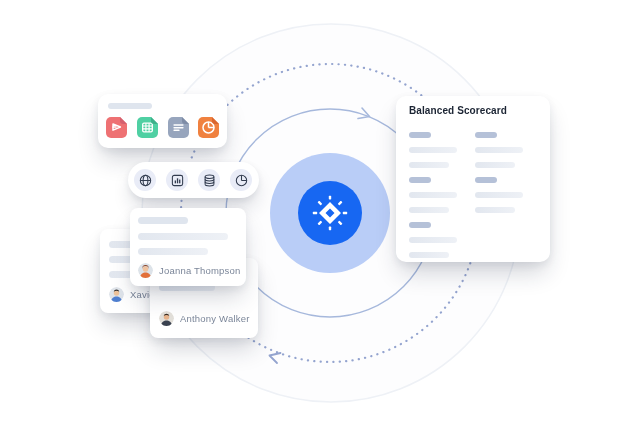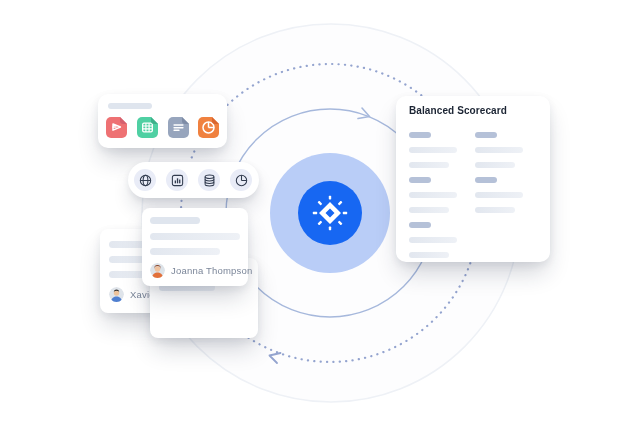--- a/index.html
+++ b/index.html
@@ -165,23 +165,34 @@
           <path d="M3.5 24 C3.5 17.5 8 15.3 12 15.3 C16 15.3 20.5 17.5 20.5 24 Z" fill="#4f7fd0"></path>
         </svg>
       </span>
       <span class="pname">Xavier</span>
     </div>
   </div>
 
   <div class="card" style="left:150px;top:258px;width:108px;height:80px;z-index:4;border-radius:8px;">
     <div class="ph" style="left:9px;top:8px;width:80px;height:7px;"></div>
     <div class="ph" style="left:9px;top:26px;width:56px;height:7px;"></div>
-  </div>
-
-  <div class="card" style="left:142px;top:208px;width:106px;height:78px;z-index:5;border-radius:8px;">
+    <div class="person-row" style="left:9px;top:53px;">
+      <span class="avatar">
+        <svg width="15" height="15" viewBox="0 0 24 24">
+          <circle cx="12" cy="12" r="12" fill="#e3e0da"></circle>
+          <circle cx="12" cy="9.5" r="4.4" fill="#e8b48c"></circle>
+          <path d="M7.5 8 a4.6 4.6 0 0 1 9 0 q-4.5 -3.2 -9 0 Z" fill="#3a2d22"></path>
+          <path d="M3.5 24 C3.5 17.5 8 15.3 12 15.3 C16 15.3 20.5 17.5 20.5 24 Z" fill="#39414f"></path>
+        </svg>
+      </span>
+      <span class="pname">Anthony Walker</span>
+    </div>
+  </div>
+
+  <div class="card" style="left:130px;top:208px;width:116px;height:78px;z-index:5;border-radius:8px;">
     <div class="ph soft" style="left:8px;top:9px;width:50px;height:7px;"></div>
     <div class="ph" style="left:8px;top:25px;width:90px;height:7px;"></div>
     <div class="ph" style="left:8px;top:40px;width:70px;height:7px;"></div>
     <div class="person-row" style="left:8px;top:55px;">
       <span class="avatar">
         <svg width="15" height="15" viewBox="0 0 24 24">
           <circle cx="12" cy="12" r="12" fill="#dde3e9"></circle>
           <circle cx="12" cy="9.5" r="4.4" fill="#f0c29e"></circle>
           <path d="M6.8 10 a5.2 5.2 0 0 1 10.4 0 q1 -6.5 -5.2 -6.8 q-6.2 .3 -5.2 6.8 Z" fill="#8a4a32"></path>
           <path d="M3.5 24 C3.5 17.5 8 15.3 12 15.3 C16 15.3 20.5 17.5 20.5 24 Z" fill="#e2703a"></path>

